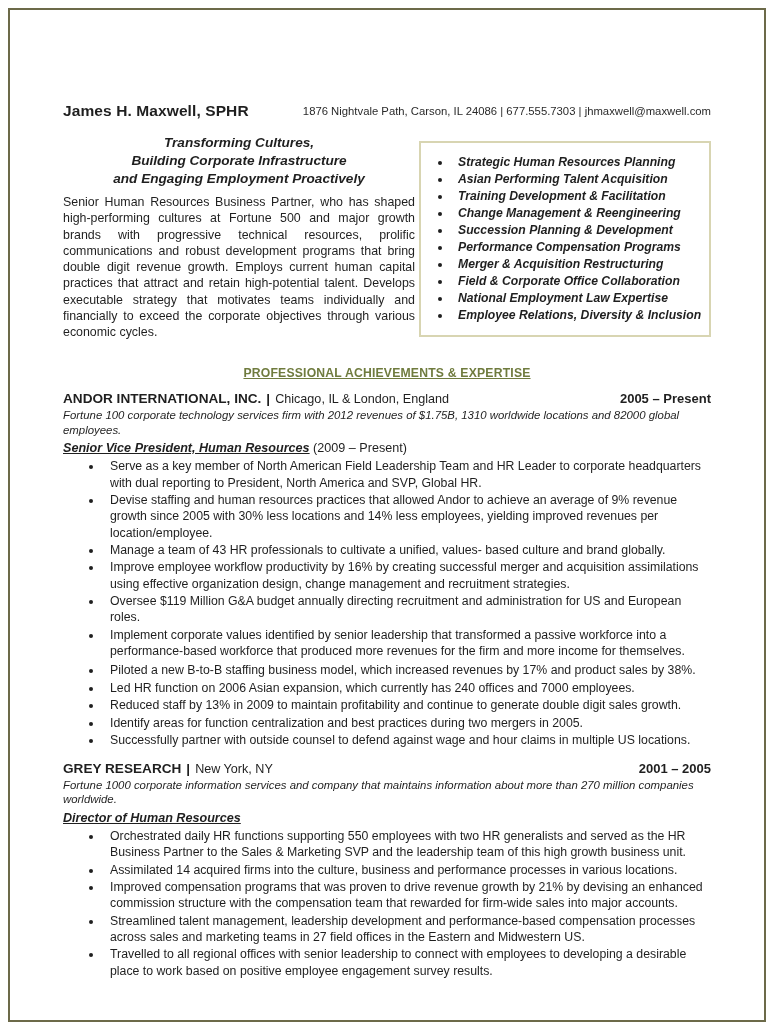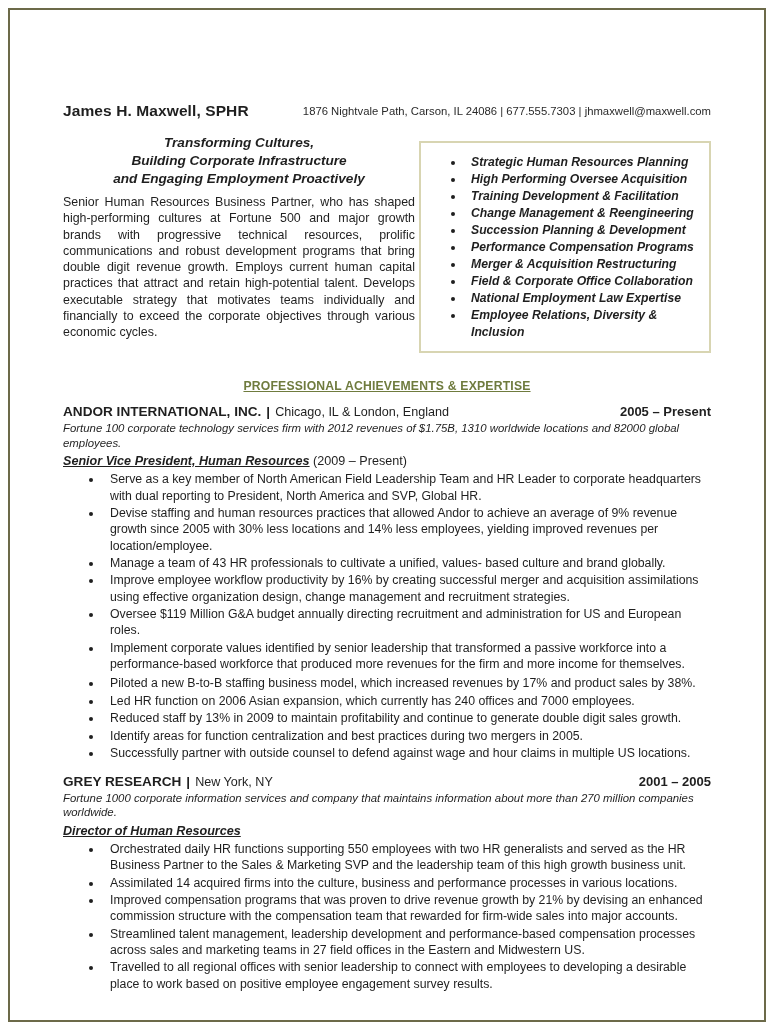--- a/index.html
+++ b/index.html
@@ -68,21 +68,21 @@
   .comp-box{
     margin-top:7px;
     width:292px;
     border:2px solid var(--box-border,#d8d5b2);
     box-sizing:border-box;
     align-self:flex-start;
     padding:11px 6px 11px 0;
   }
   .comp-list{
     margin:0;
-    padding-left:44px;
+    padding-left:31px;
     list-style:disc;
   }
   .comp-list li{
     font-weight:bold;font-style:italic;
     font-size:12.2px;line-height:1.39;
     padding-left:6px;
   }
   
   .section-heading{
     margin-top:23px;
@@ -151,21 +151,21 @@
       <div>Transforming Cultures,</div>
           <div>Building Corporate Infrastructure</div>
           <div>and Engaging Employment Proactively</div>
         </div>
       <div class="summary-par">Senior Human Resources Business Partner, who has shaped high-performing cultures at Fortune 500 and major growth brands with progressive technical resources, prolific communications and robust development programs that bring double digit revenue growth. Employs current human capital practices that attract and retain high-potential talent. Develops executable strategy that motivates teams individually and financially to exceed the corporate objectives through various economic cycles.</div>
     </div>
     <div class="comp-box">
       <ul class="comp-list">
 
       <li>Strategic Human Resources Planning</li>
-          <li>High Performing Oversee Acquisition</li>
+          <li>Asian Performing Talent Acquisition</li>
           <li>Training Development &amp; Facilitation</li>
           <li>Change Management &amp; Reengineering</li>
           <li>Succession Planning &amp; Development</li>
           <li>Performance Compensation Programs</li>
           <li>Merger &amp; Acquisition Restructuring</li>
           <li>Field &amp; Corporate Office Collaboration</li>
           <li>National Employment Law Expertise</li>
           <li>Employee Relations, Diversity &amp; Inclusion</li>
         </ul>
     </div>

